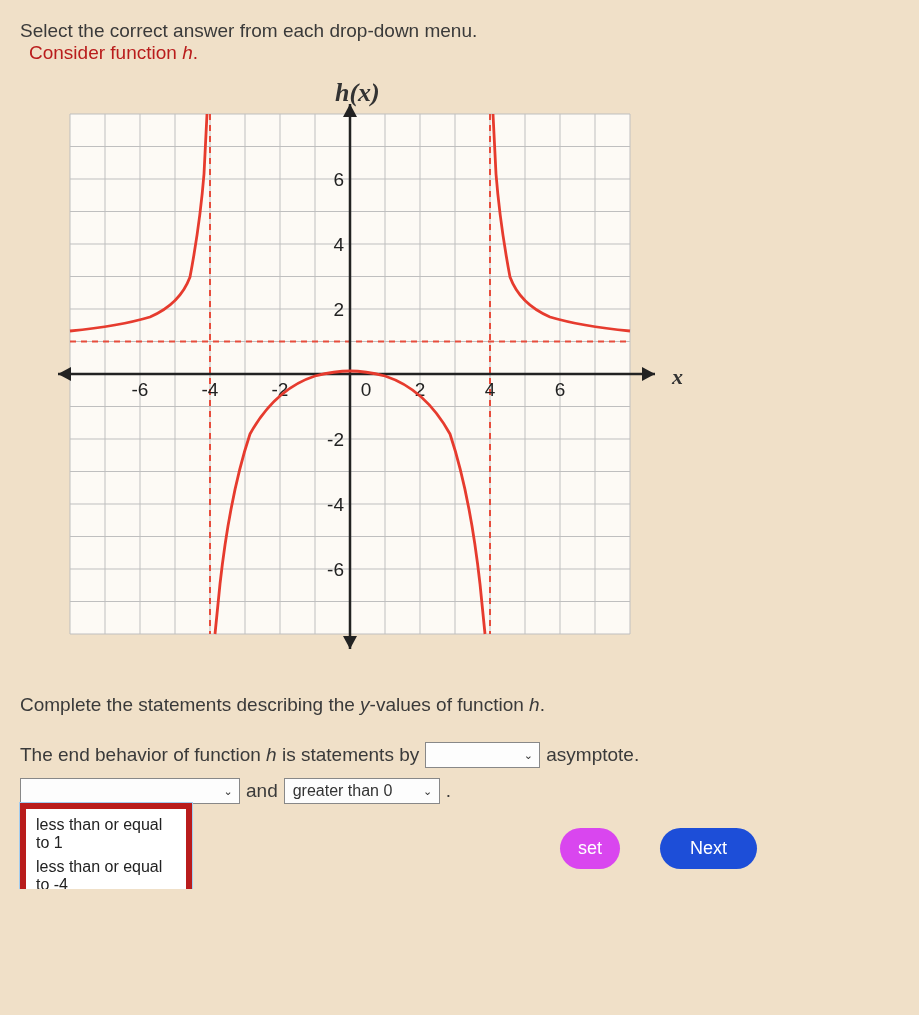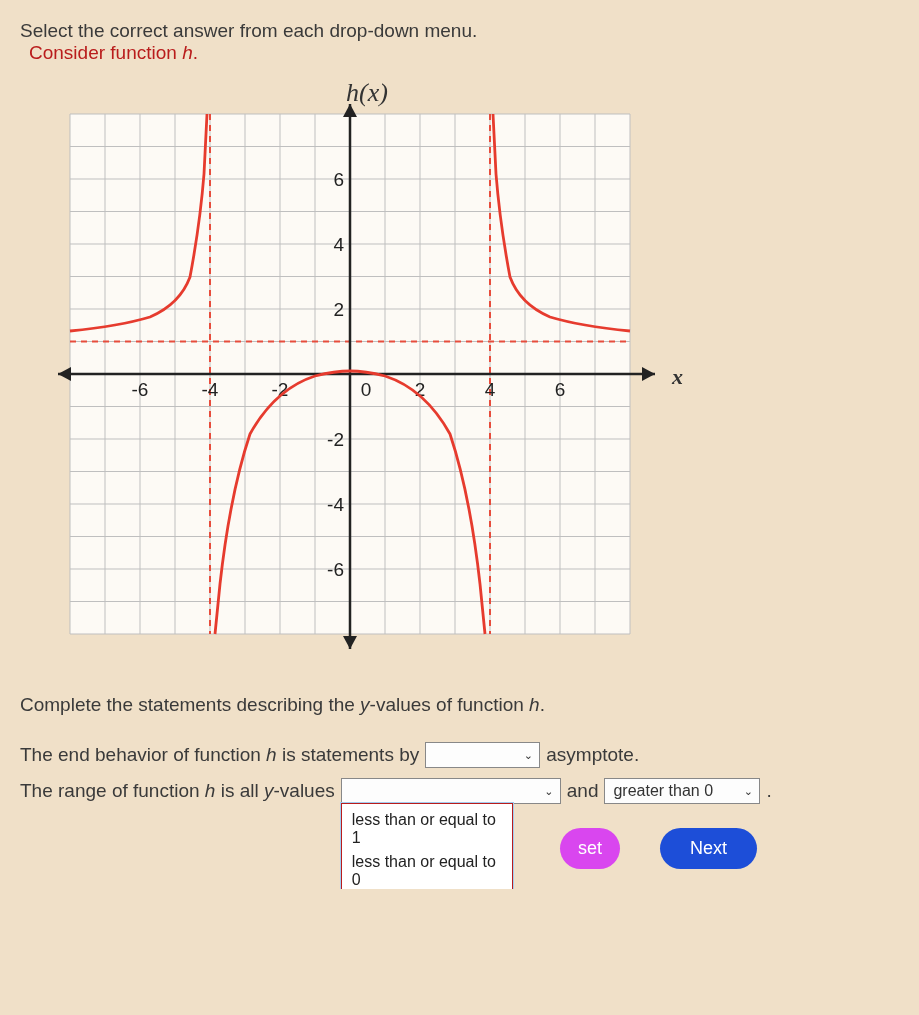--- a/index.html
+++ b/index.html
@@ -24,25 +24,25 @@
   .consider i { font-style: italic; }
   .chart-wrap {
     position: relative;
     width: 640px;
     margin-left: 30px;
     margin-bottom: 30px;
   }
   .axis-label-y {
     position: absolute;
     top: -6px;
-    left: 296px;
+    left: 285px;
     font-size: 26px;
     font-style: italic;
     font-family: "Times New Roman", serif;
-    font-weight: 400;
+    font-weight: 700;
   }
   .axis-label-x {
     position: absolute;
     top: 280px;
     left: 622px;
     font-size: 22px;
     font-style: italic;
     font-family: "Times New Roman", serif;
     font-weight: bold;
   }
@@ -85,21 +85,21 @@
     font-size: 11px;
     color: #333;
   }
   .dd-text { flex: 1; text-align: left; }
   .dd-list {
     position: absolute;
     top: 100%;
     left: -1px;
     width: 172px;
     background: #fff;
-    border: 1px solid #b91c1c;
+    border: 6px solid #b91c1c;
     outline: 1px solid #a2cdf0;
     padding: 4px 0;
     z-index: 10;
   }
   .dd-item {
     padding: 3px 10px;
     font-size: 16px;
     color: #222;
     cursor: pointer;
   }
@@ -230,27 +230,25 @@
 <div class="stmt-row">
   <span><span>The end behavior of function </span><i>h</i><span> is statements by </span></span>
   <span class="dropdown small">
     <span class="dd-text"></span>
     <span class="chev">⌄</span>
   </span>
   <span> asymptote.</span>
 </div>
 
 <div class="stmt-row row2-wrap">
-  <span><span>The range of function </span><i>h</i><span> is all </span><i>y</i><span>-values </span></span>
   <span class="dropdown medium" style="position:relative;">
     <span class="dd-text"></span>
     <span class="chev">⌄</span>
     <div class="dd-list">
       <div class="dd-item">less than or equal to 1</div>
-      <div class="dd-item">less than or equal to 0</div>
       <div class="dd-item">less than or equal to -4</div>
     </div>
   </span>
   <span> and </span>
   <span class="dropdown value">
     <span class="dd-text">greater than 0</span>
     <span class="chev">⌄</span>
   </span>
   <span>.</span>
 </div>

